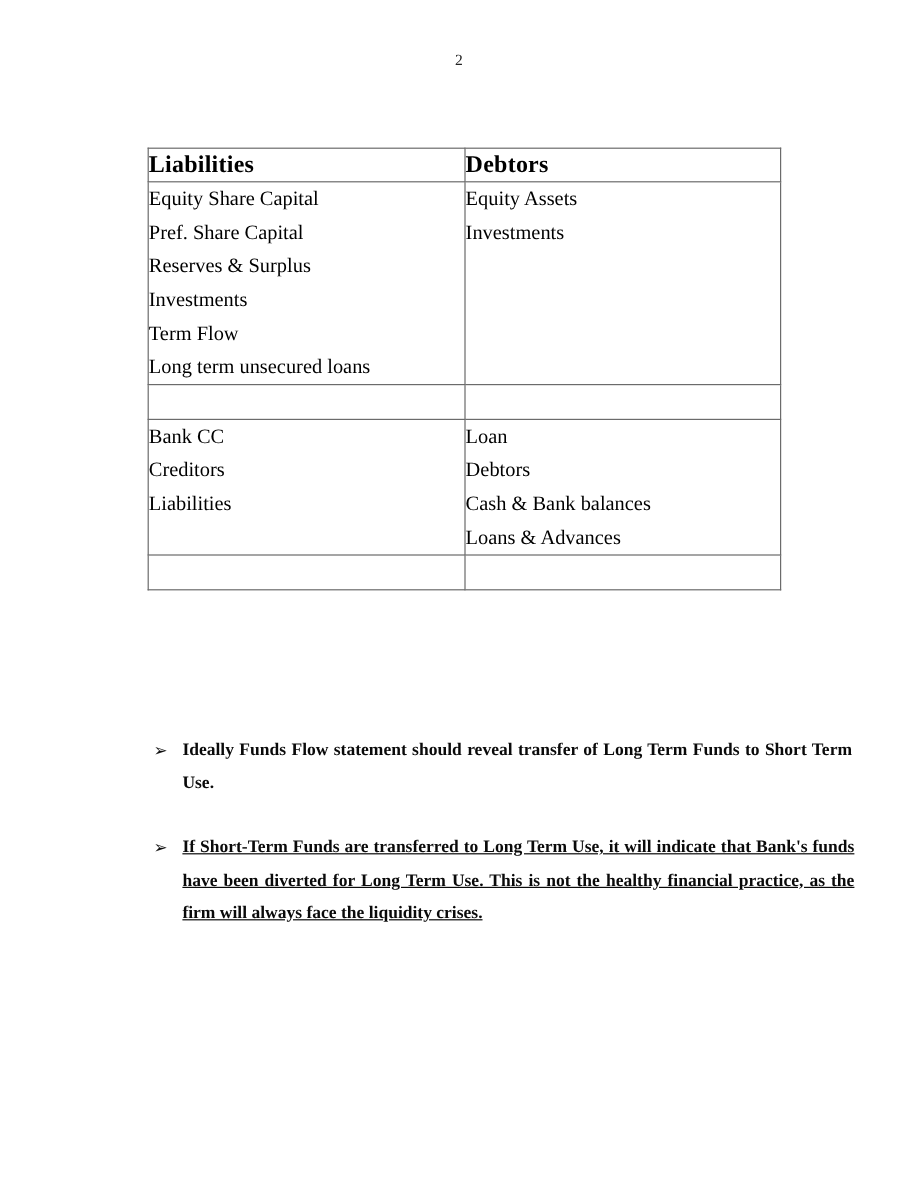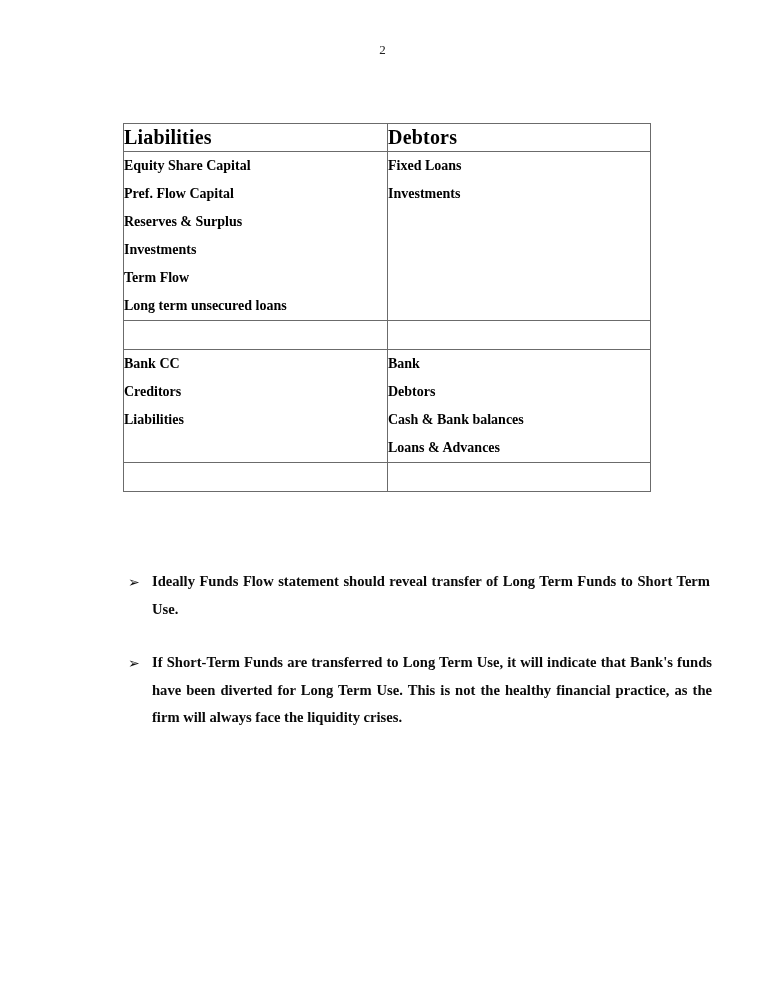--- a/index.html
+++ b/index.html
@@ -66,24 +66,23 @@
 
   .list-cell {
     padding: 5px 8px 8px 8px;
   }
   .list-cell ul {
     margin: 0;
     padding: 0;
     list-style: none;
   }
   .list-cell li {
-    font-size: 14px;
+    font-size: 17px;
     line-height: 28px;
     white-space: nowrap;
-    font-weight: bold;
   }
 
   .spacer-cell {
     height: 28px;
   }
   .spacer-cell .sp {
     display: block;
     height: 28px;
   }
 
@@ -109,22 +108,22 @@
     color: #111;
   }
   .bullet-text {
     font-size: 14.6px;
     font-weight: bold;
     line-height: 27.5px;
     text-align: justify;
     text-justify: inter-word;
     color: #0a0a0a;
   }
-  .bullet-item.b1 .bullet-text { width: 558px; }
-  .bullet-item.b2 .bullet-text { width: 560px; }
+  .bullet-item.b1 .bullet-text { width: 558px; margin-top: 44px; }
+  .bullet-item.b2 .bullet-text { width: 560px; text-decoration: underline; }
 </style>
 </head>
 <body>
 
 <div class="page">
 
   <div class="page-number">2</div>
 
   <table class="bs-table">
     <colgroup>
@@ -135,30 +134,30 @@
       <tr>
         <td class="hdr-cell">Liabilities</td>
         <td class="hdr-cell">Debtors</td>
       </tr>
 
 
       <tr>
         <td class="list-cell">
           <ul>
             <li>Equity Share Capital</li>
-            <li>Pref. Flow Capital</li>
+            <li>Pref. Share Capital</li>
             <li>Reserves &amp; Surplus</li>
             <li>Investments</li>
             <li>Term Flow</li>
             <li>Long term unsecured loans</li>
           </ul>
         </td>
         <td class="list-cell">
           <ul>
-            <li>Fixed Loans</li>
+            <li>Equity Assets</li>
             <li>Investments</li>
           </ul>
         </td>
       </tr>
 
       <tr>
         <td class="spacer-cell">
           <span class="sp"></span>
         </td>
         <td class="spacer-cell">
@@ -170,21 +169,21 @@
       <tr>
         <td class="list-cell">
           <ul>
             <li>Bank CC</li>
             <li>Creditors</li>
             <li>Liabilities</li>
           </ul>
         </td>
         <td class="list-cell">
           <ul>
-            <li>Bank</li>
+            <li>Loan</li>
             <li>Debtors</li>
             <li>Cash &amp; Bank balances</li>
             <li>Loans &amp; Advances</li>
           </ul>
         </td>
       </tr>
 
       <tr>
         <td class="spacer-cell">
           <span class="sp"></span>

